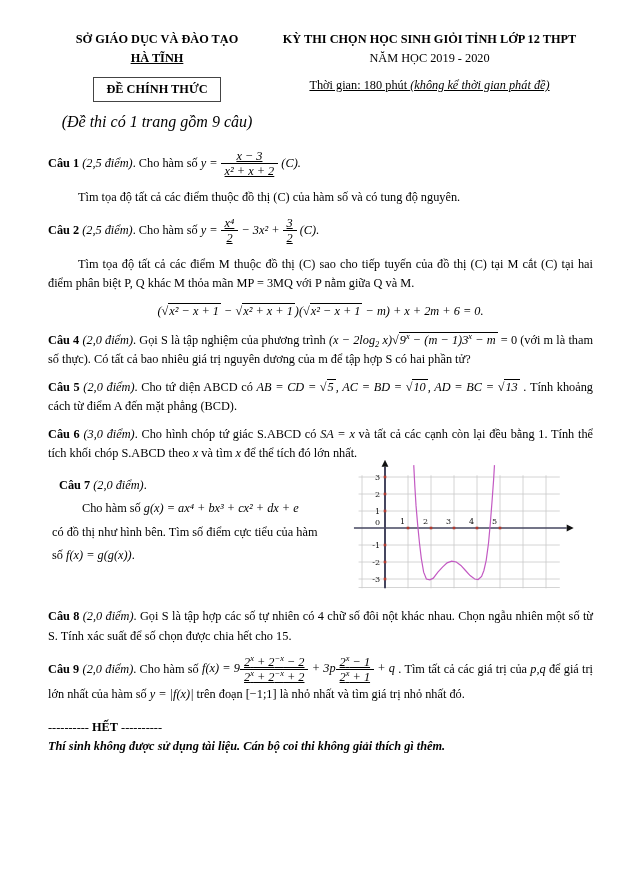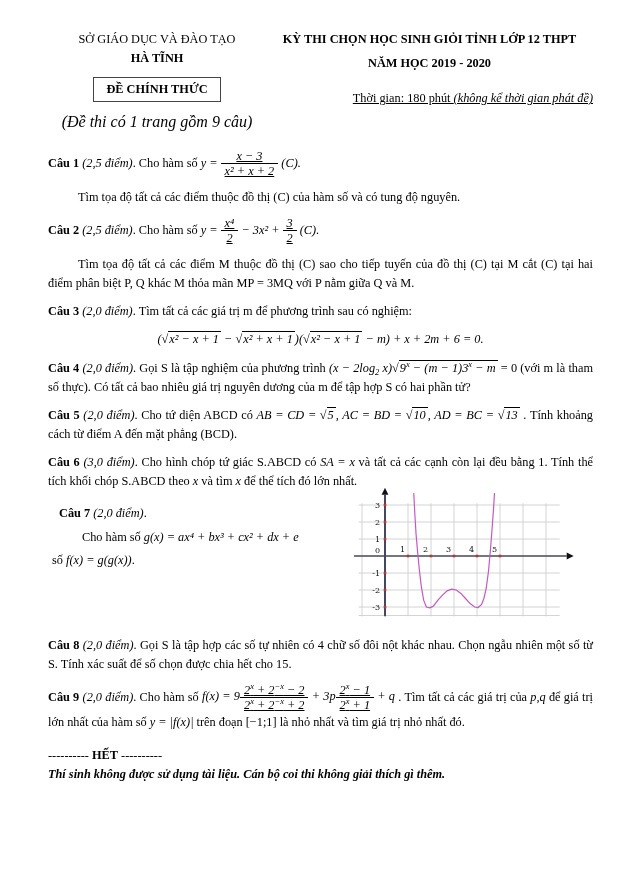--- a/index.html
+++ b/index.html
@@ -5,28 +5,28 @@
   html,body{margin:0;padding:0;background:#e8e8e8;}
   .page{width:627px;height:891px;background:#fff;box-sizing:border-box;
         padding:30px 34px 0 48px;font-family:"Liberation Serif","DejaVu Serif",serif;
         font-size:12.3px;color:#000;line-height:1.55;position:relative;overflow:hidden;}
   
   .hdr{display:flex;margin-bottom:14px;}
   .hdr-l{width:218px;text-align:center;}
   .hdr-r{flex:1;text-align:center;}
   .b{font-weight:bold;}
   .i{font-style:italic;}
-  .hl-dept{font-weight:normal;}
-  .hl-prov{font-weight:bold;}
+  .hl-dept{font-weight:bold;}
+  .hl-prov{font-weight:bold;text-decoration:underline;}
   .hl-box{display:inline-block;border:1px solid #444;padding:2px 12px;font-weight:bold;margin-top:9px;}
   .hl-note{font-style:italic;margin-top:8px;font-size:16px;}
   .hr-title{font-weight:bold;}
-  .hr-year{font-weight:bold;margin-top:5px;}
+  .hr-year{font-weight:normal;}
   .hr-subj{font-weight:bold;margin-top:9px;}
-  .hr-time{margin-top:16px;text-decoration:underline;text-align:right;}
+  .hr-time{margin-top:8px;text-decoration:underline;}
   
   .q{margin:9px 0;text-align:justify;}
   .ind{text-indent:30px;}
   .mf,.mi{font-style:italic;}
   .frac{display:inline-block;vertical-align:middle;text-align:center;line-height:1.18;font-style:italic;text-decoration:underline;}
   .frac>span{display:block;padding:0 4px;}
   .frac .fn{border-bottom:1px solid #000;}
   .sqrt{white-space:nowrap;font-style:italic;}
   .sqrt .rad{font-style:normal;}
   .sqrt .bar{border-top:1px solid #000;padding:0 2px 0 1px;}
@@ -65,43 +65,41 @@
   <p class="q">
     <span class="b">Câu 1</span><span class="i"> (2,5 điểm)</span><span>. Cho hàm số </span><span class="mi"><span>y = </span><span class="frac"><span class="fn">x − 3</span><span>x² + x + 2</span></span><span> (C).</span></span>
   </p>
   <p class="q ind">Tìm tọa độ tất cả các điểm thuộc đồ thị (C) của hàm số và có tung độ nguyên.</p>
 
   <p class="q">
     <span class="b">Câu 2</span><span class="i"> (2,5 điểm)</span><span>. Cho hàm số </span><span class="mi"><span>y = </span><span class="frac"><span class="fn">x⁴</span><span>2</span></span><span> − 3x² + </span><span class="frac"><span class="fn">3</span><span>2</span></span><span> (C).</span></span>
   </p>
   <p class="q ind">Tìm tọa độ tất cả các điểm M thuộc đồ thị (C) sao cho tiếp tuyến của đồ thị (C) tại M cắt (C) tại hai điểm phân biệt P, Q khác M thỏa mãn MP = 3MQ  với P nằm giữa Q và M.</p>
 
-  <p class="q">
-    <span class="b">Câu 3</span><span class="i"> (2,0 điểm)</span><span>. Tìm tất cả các giá trị m để phương trình sau có nghiệm:</span>
-  </p>
   <div class="cf mf">
     <span>(</span><span class="sqrt"><span class="rad">√</span><span class="bar">x² − x + 1</span></span><span> − </span><span class="sqrt"><span class="rad">√</span><span class="bar">x² + x + 1</span></span><span>)(</span><span class="sqrt"><span class="rad">√</span><span class="bar">x² − x + 1</span></span><span> − m) + x + 2m + 6 = 0.</span>
   </div>
 
   <p class="q">
     <span class="b">Câu 4</span><span class="i"> (2,0 điểm)</span><span>. Gọi S là tập nghiệm của phương trình </span><span class="mf"><span>(x − 2log</span><sub>2</sub><span> x)</span><span class="sqrt"><span class="rad">√</span><span class="bar"><span>9</span><sup>x</sup><span> − (m − 1)3</span><sup>x</sup><span> − m</span></span></span></span><span> = 0 (với m là tham số thực). Có tất cả bao nhiêu giá trị nguyên dương của m để tập hợp S có hai phần tử?</span>
   </p>
 
   <p class="q">
     <span class="b">Câu 5</span><span class="i"> (2,0 điểm)</span><span>. Cho tứ diện ABCD có </span><span class="mf"><span>AB = CD = </span><span class="sqrt"><span class="rad">√</span><span class="bar">5</span></span><span>, AC = BD = </span><span class="sqrt"><span class="rad">√</span><span class="bar">10</span></span><span>, AD = BC = </span><span class="sqrt"><span class="rad">√</span><span class="bar">13</span></span></span><span> . Tính khoảng cách từ điểm A đến mặt phẳng (BCD).</span>
   </p>
 
   <p class="q">
     <span class="b">Câu 6</span><span class="i"> (3,0 điểm)</span><span>. Cho hình chóp tứ giác S.ABCD có </span><span class="mi">SA = x</span><span> và tất cả các cạnh còn lại đều bằng 1. Tính thể tích khối chóp S.ABCD theo </span><span class="mi">x</span><span> và tìm </span><span class="mi">x</span><span> để thể tích đó lớn nhất.</span>
   </p>
 
   <div class="q7row">
     <div class="q7txt">
       <p class="q" style="text-indent:7px;"><span class="b">Câu 7</span><span class="i"> (2,0 điểm)</span><span>.</span></p>
       <p class="q ind"><span>Cho hàm số </span><span class="mi">g(x) = ax⁴ + bx³ + cx² + dx + e</span></p>
+      <p class="q">có đồ thị như hình bên. Tìm số điểm cực tiểu của hàm</p>
       <p class="q"><span>số </span><span class="mi">f(x) = g(g(x))</span><span>.</span></p>
     </div>
     <div class="fig">
       <svg id="gsvg" width="252" height="132">
           <line x1="13" y1="15.299999999999997" x2="13" y2="128.35" stroke="#c9c9c9" stroke-width="0.8"></line>
           <line x1="59" y1="15.299999999999997" x2="59" y2="128.35" stroke="#c9c9c9" stroke-width="0.8"></line>
           <line x1="82" y1="15.299999999999997" x2="82" y2="128.35" stroke="#c9c9c9" stroke-width="0.8"></line>
           <line x1="105" y1="15.299999999999997" x2="105" y2="128.35" stroke="#c9c9c9" stroke-width="0.8"></line>
           <line x1="128" y1="15.299999999999997" x2="128" y2="128.35" stroke="#c9c9c9" stroke-width="0.8"></line>
           <line x1="151" y1="15.299999999999997" x2="151" y2="128.35" stroke="#c9c9c9" stroke-width="0.8"></line>

